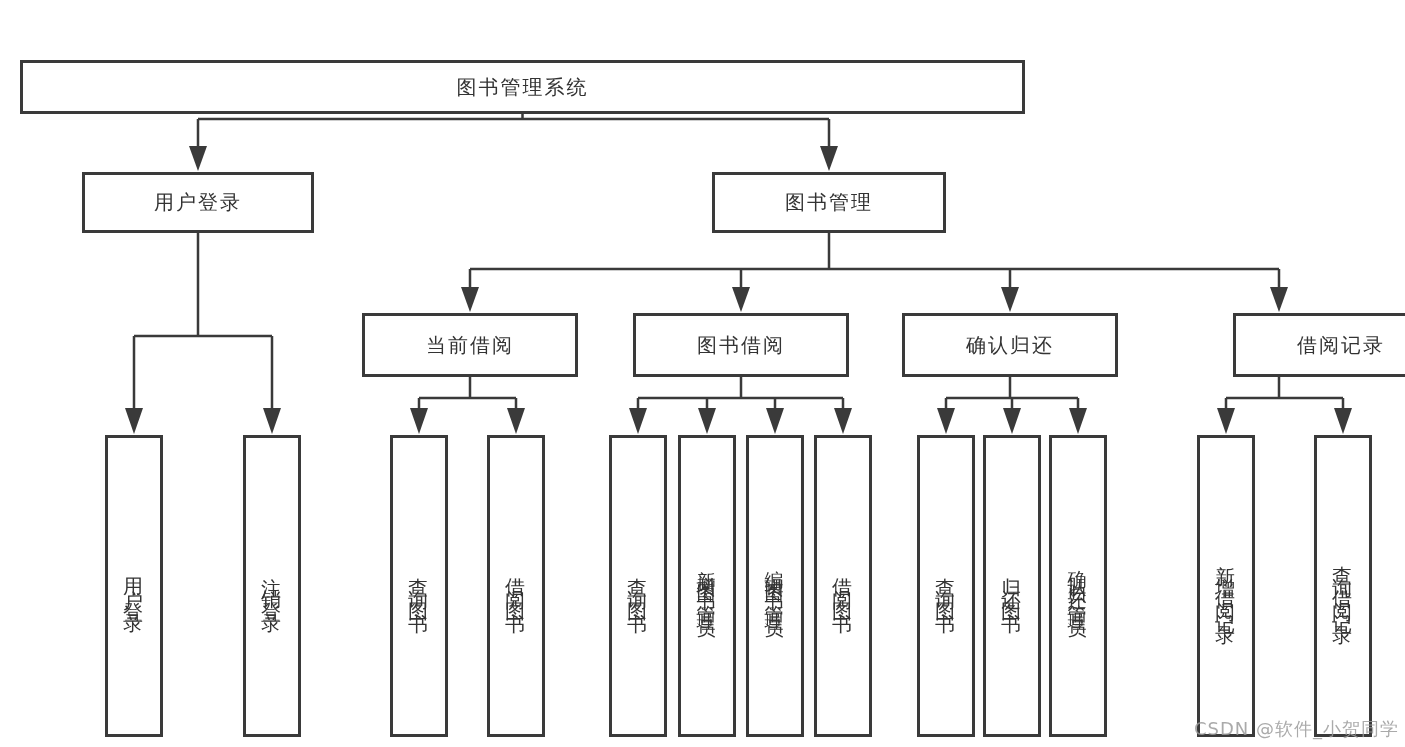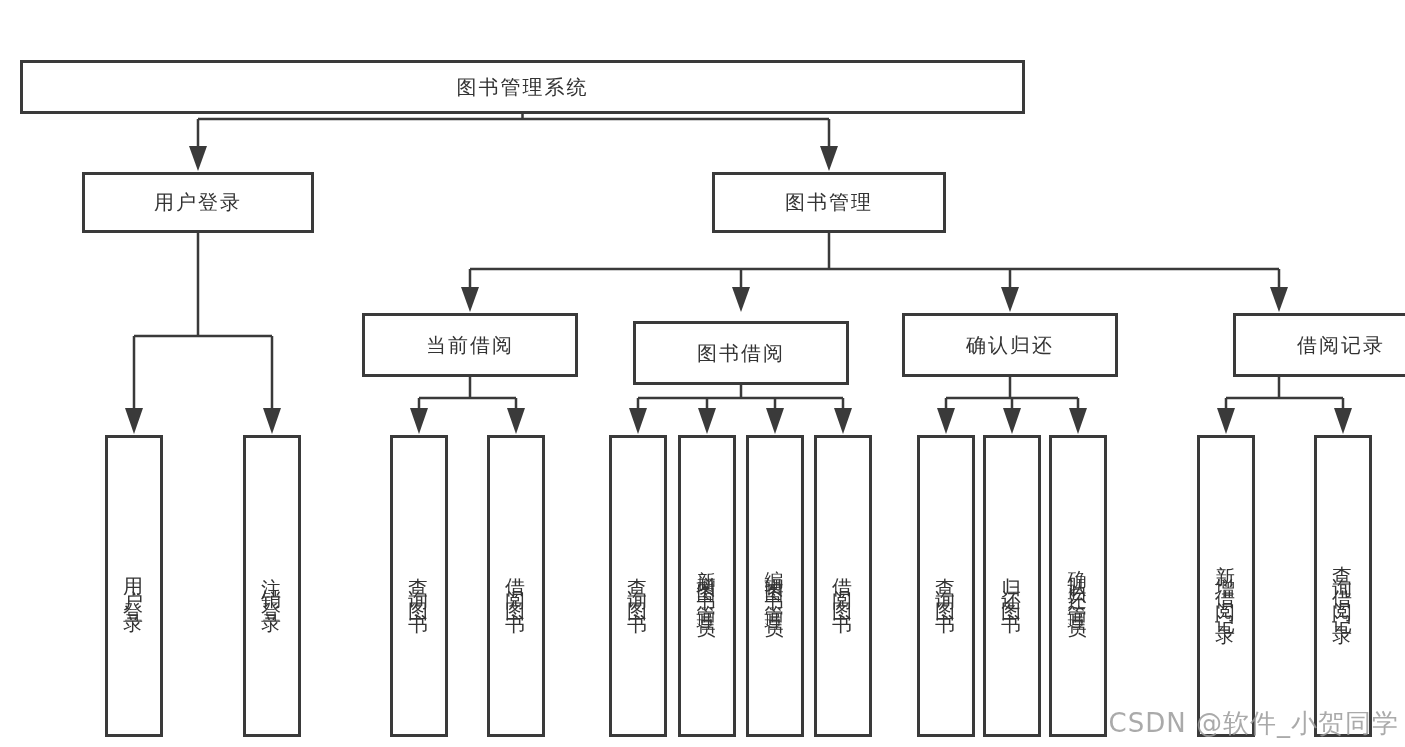--- a/index.html
+++ b/index.html
@@ -38,21 +38,21 @@
     font-size:20px;
   }
   .box.v.tight{
     letter-spacing:7px;
     font-size:19px;
   }
   .watermark{
     position:absolute;
     right:6px;bottom:6px;
     z-index:3;
-    font-size:26px;
+    font-size:18px;
     color:var(--wm);
     opacity:0.85;
     letter-spacing:1px;
     white-space:nowrap;
   }
 </style>
 </head>
 <body>
 
 <div class="canvas">
@@ -106,21 +106,21 @@
       <polygon points="1334,408 1352,408 1343,434"></polygon>
     </g>
   </svg>
 
   <div class="box" style="left:20px;top:14px;width:1005px;height:54px;margin-top:46px;">图书管理系统</div>
 
   <div class="box" style="left:82px;top:172px;width:232px;height:61px;">用户登录</div>
   <div class="box" style="left:712px;top:172px;width:234px;height:61px;">图书管理</div>
 
   <div class="box" style="left:362px;top:313px;width:216px;height:64px;">当前借阅</div>
-  <div class="box" style="left:633px;top:313px;width:216px;height:64px;margin-top:8px;">图书借阅</div>
+  <div class="box" style="left:633px;top:313px;width:216px;height:64px;">图书借阅</div>
   <div class="box" style="left:902px;top:313px;width:216px;height:64px;">确认归还</div>
   <div class="box" style="left:1233px;top:313px;width:216px;height:64px;">借阅记录</div>
 
   <div class="box v" style="left:105px;top:435px;width:58px;height:302px;">用户登录</div>
   <div class="box v" style="left:243px;top:435px;width:58px;height:302px;">注销登录</div>
 
   <div class="box v" style="left:390px;top:435px;width:58px;height:302px;">查询图书</div>
   <div class="box v" style="left:487px;top:435px;width:58px;height:302px;">借阅图书</div>
 
   <div class="box v" style="left:609px;top:435px;width:58px;height:302px;">查询图书</div>

